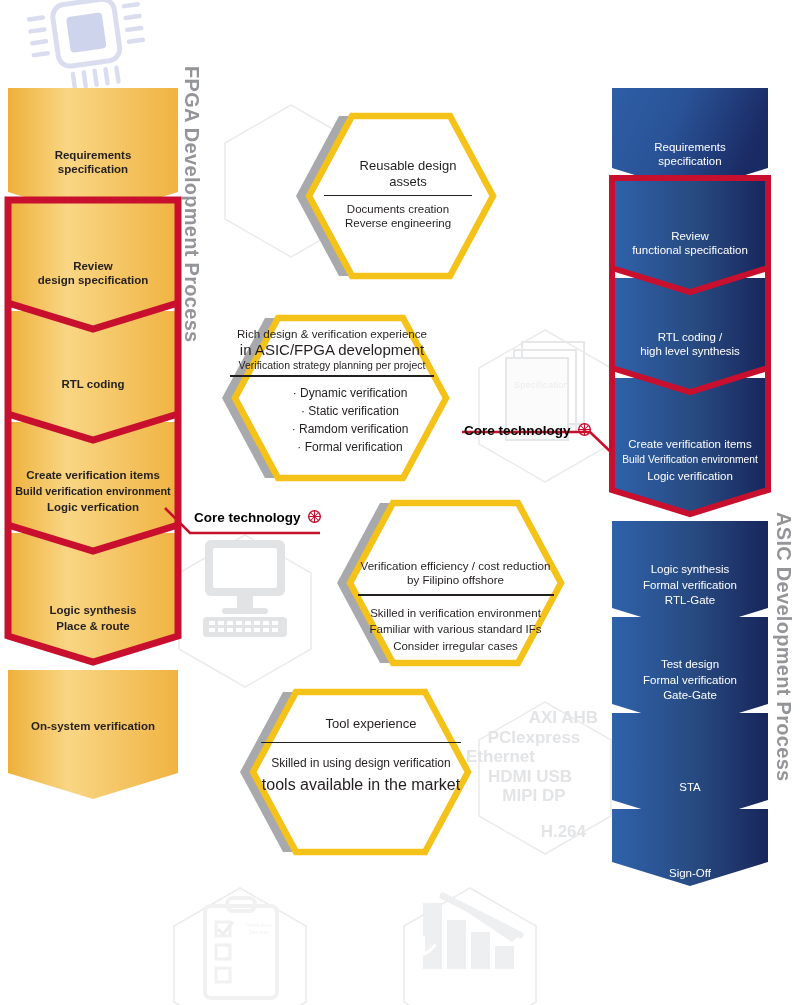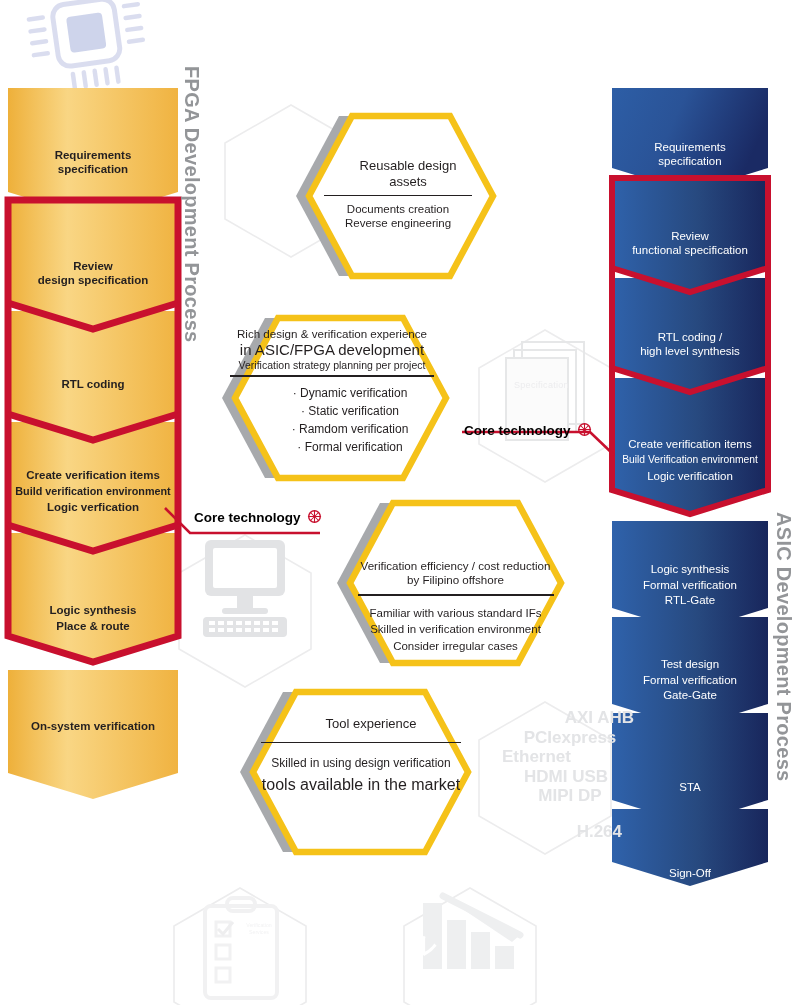--- a/index.html
+++ b/index.html
@@ -300,22 +300,22 @@
       <div>· Static verification</div>
       <div>· Ramdom verification</div>
       <div>· Formal verification</div>
     </div>
   </div>
 
   <div class="txt" style="left:350px;top:523px;width:211px;margin-top:36px;">
     <div class="hex-sub" style="font-size:11.6px;">Verification efficiency / cost reduction</div>
     <div class="hex-sub" style="font-size:11.6px;">by Filipino offshore</div>
     <div class="rule" style="width:196px;margin-top:7px;margin-bottom:9px;"></div>
+    <div class="hex-sub" style="line-height:1.45;">Skilled in verification environment</div>
     <div class="hex-sub" style="line-height:1.45;">Familiar with various standard IFs</div>
-    <div class="hex-sub" style="line-height:1.45;">Skilled in verification environment</div>
     <div class="hex-sub" style="line-height:1.45;">Consider irregular cases</div>
   </div>
 
   <div class="txt" style="left:248px;top:716px;width:226px;">
     <div class="hex-title">Tool experience</div>
     <div class="rule" style="width:200px;margin-top:10px;margin-bottom:12px;"></div>
     <div class="hex-sub" style="font-size:12px;line-height:1.45;">Skilled in using design verification</div>
     <div class="hex-sub" style="font-size:16px;line-height:1.45;">tools available in the market</div>
   </div>
 
@@ -328,21 +328,21 @@
   </div>
 
   <div class="core-lbl" style="left:464px;top:430px;transform:translateY(-50%);">
     <span>Core technology</span>
     <svg width="15" height="15" viewBox="0 0 16 16" style="vertical-align:-2px;margin-left:3px;">
       <circle cx="8" cy="8" r="6.2" fill="none" stroke="#c8102e" stroke-width="1.5"></circle>
       <path d="M3.2 3.2 L12.8 12.8 M12.8 3.2 L3.2 12.8 M8 1 V15 M1 8 H15" stroke="#c8102e" stroke-width="1.1" fill="none"></path>
     </svg>
   </div>
 
-  <div class="wm-words" style="left:500px;top:708px;width:140px;">
+  <div class="wm-words" style="left:464px;top:708px;width:140px;">
     <div style="text-align:right;padding-right:6px;">AXI  AHB</div>
     <div>PCIexpress</div>
     <div style="text-align:left;padding-left:2px;">Ethernet</div>
     <div style="text-align:left;padding-left:24px;">HDMI USB</div>
     <div>MIPI DP</div>
     <div style="text-align:right;padding-right:18px;margin-top:16px;">H.264</div>
   </div>
 
   <div class="wm-spec" style="left:514px;top:380px;width:48px;text-align:center;">Specification</div>
 

